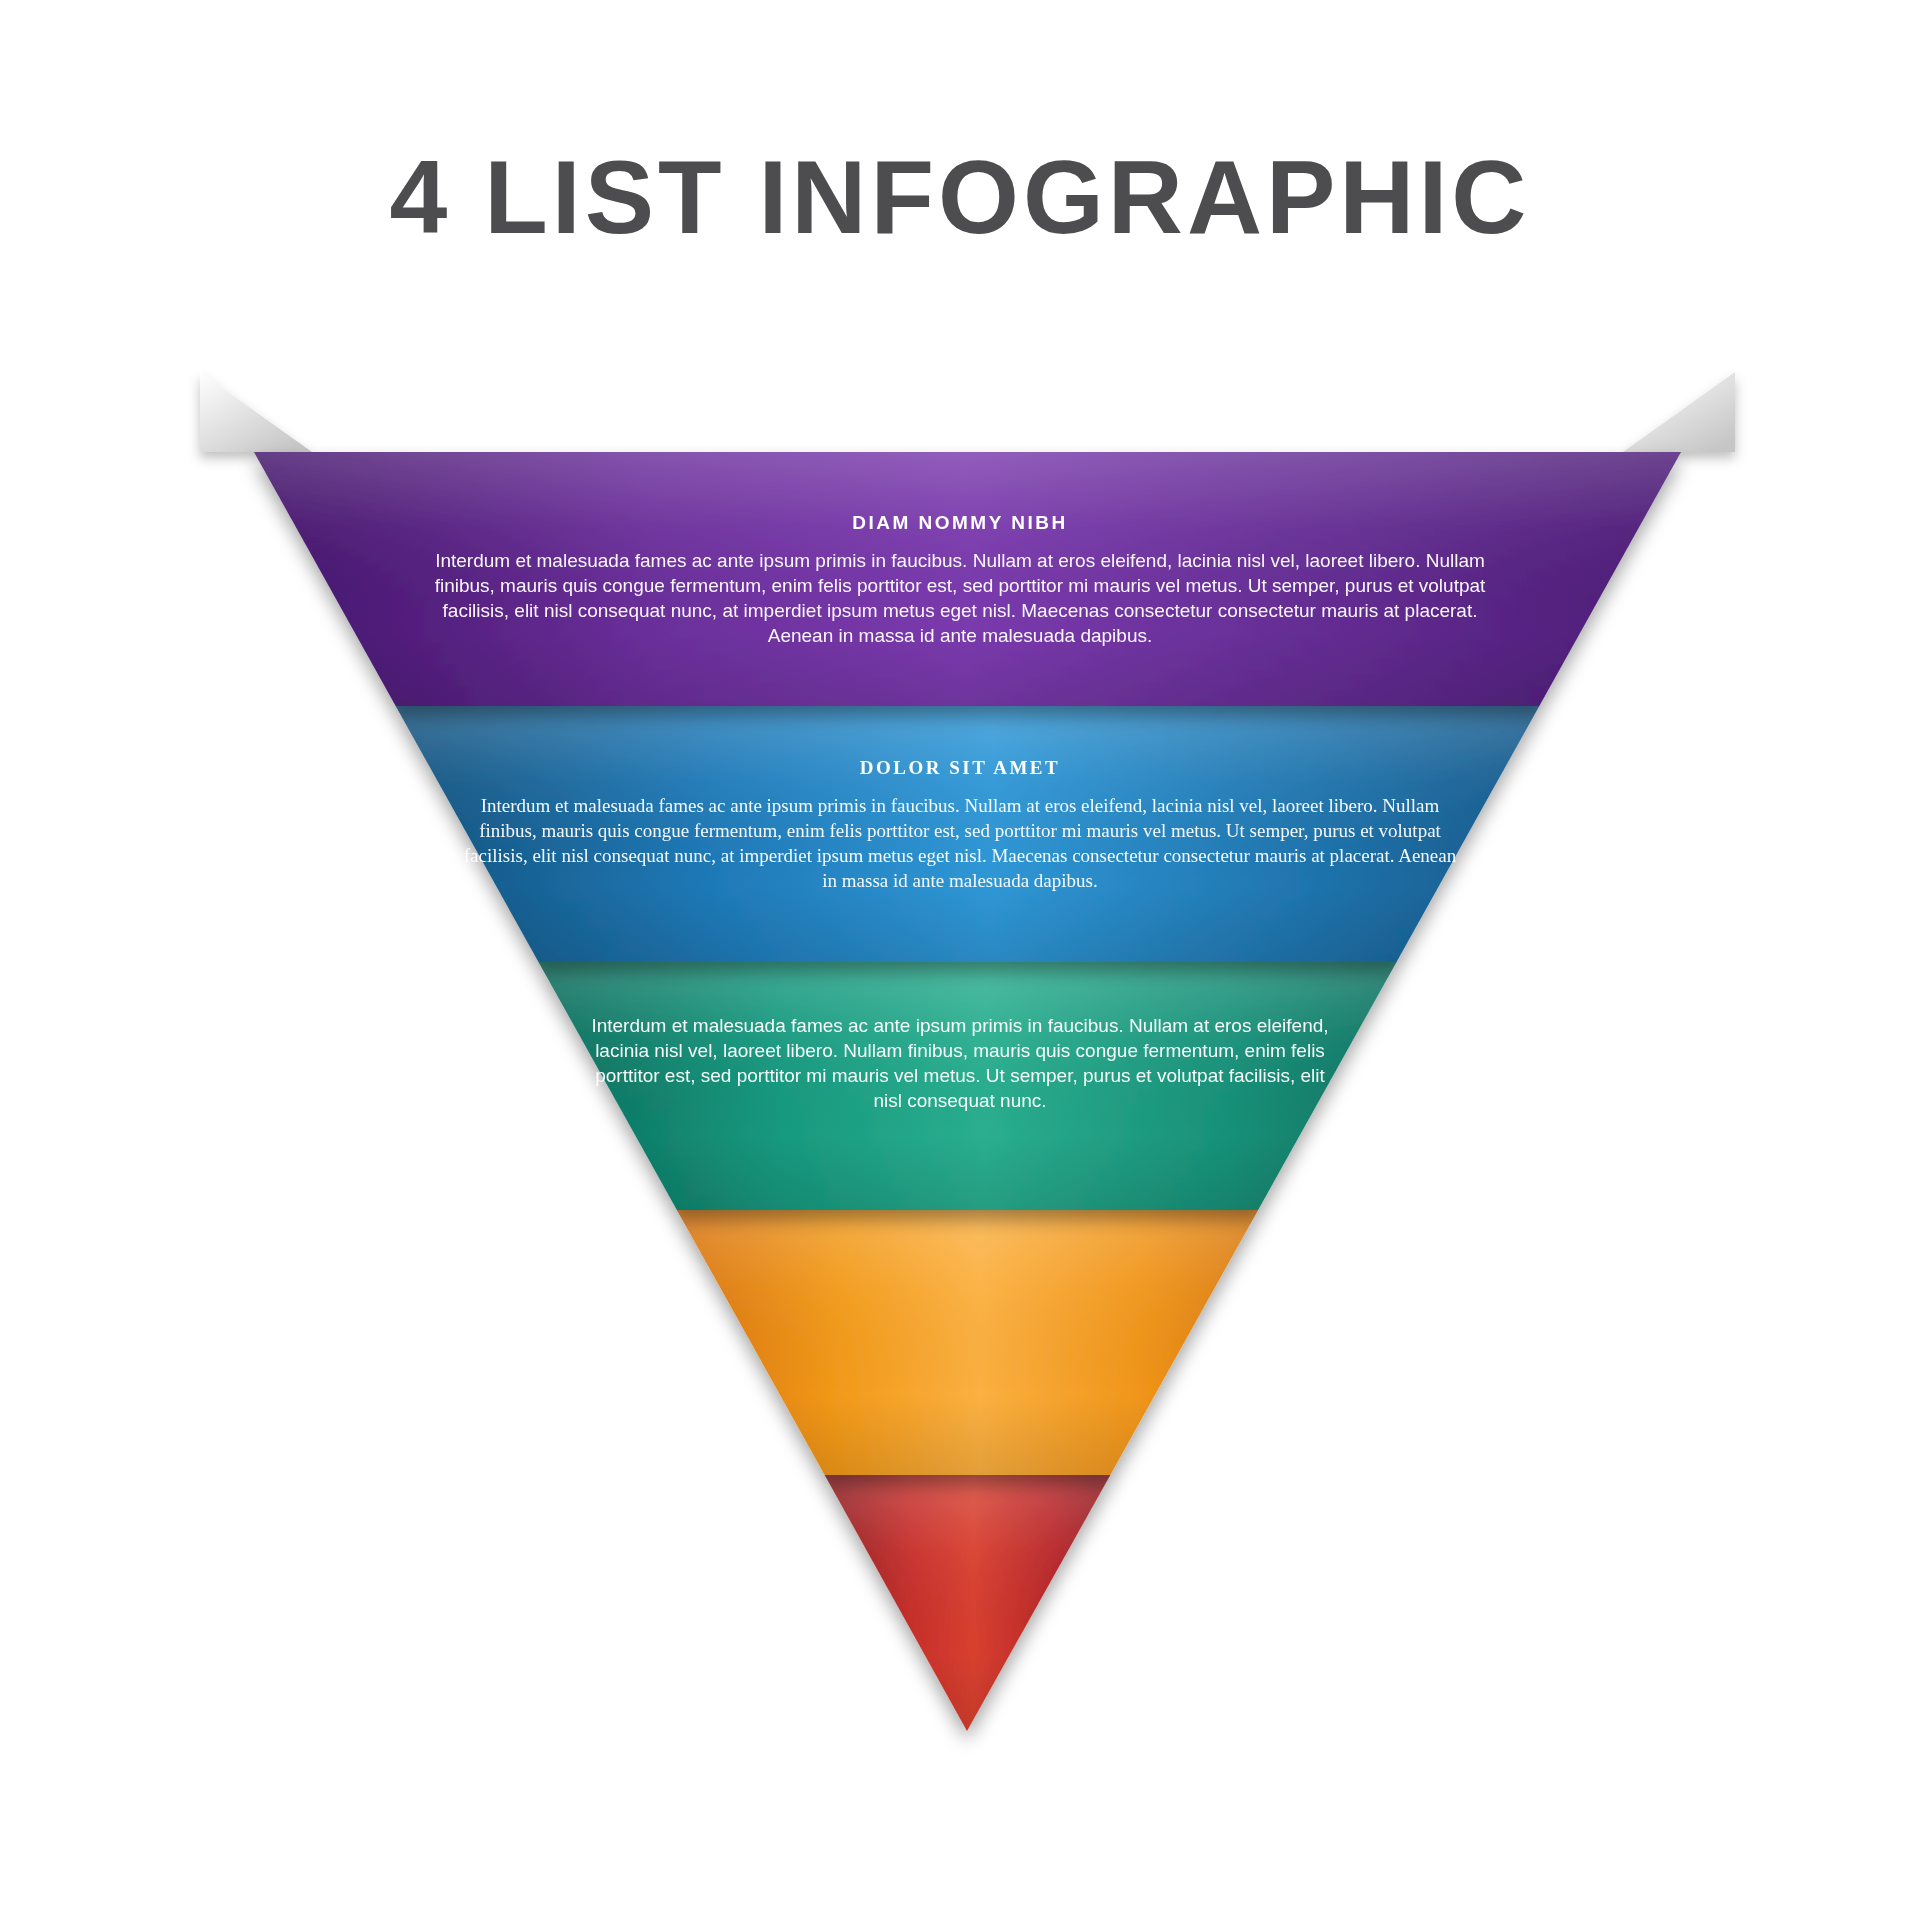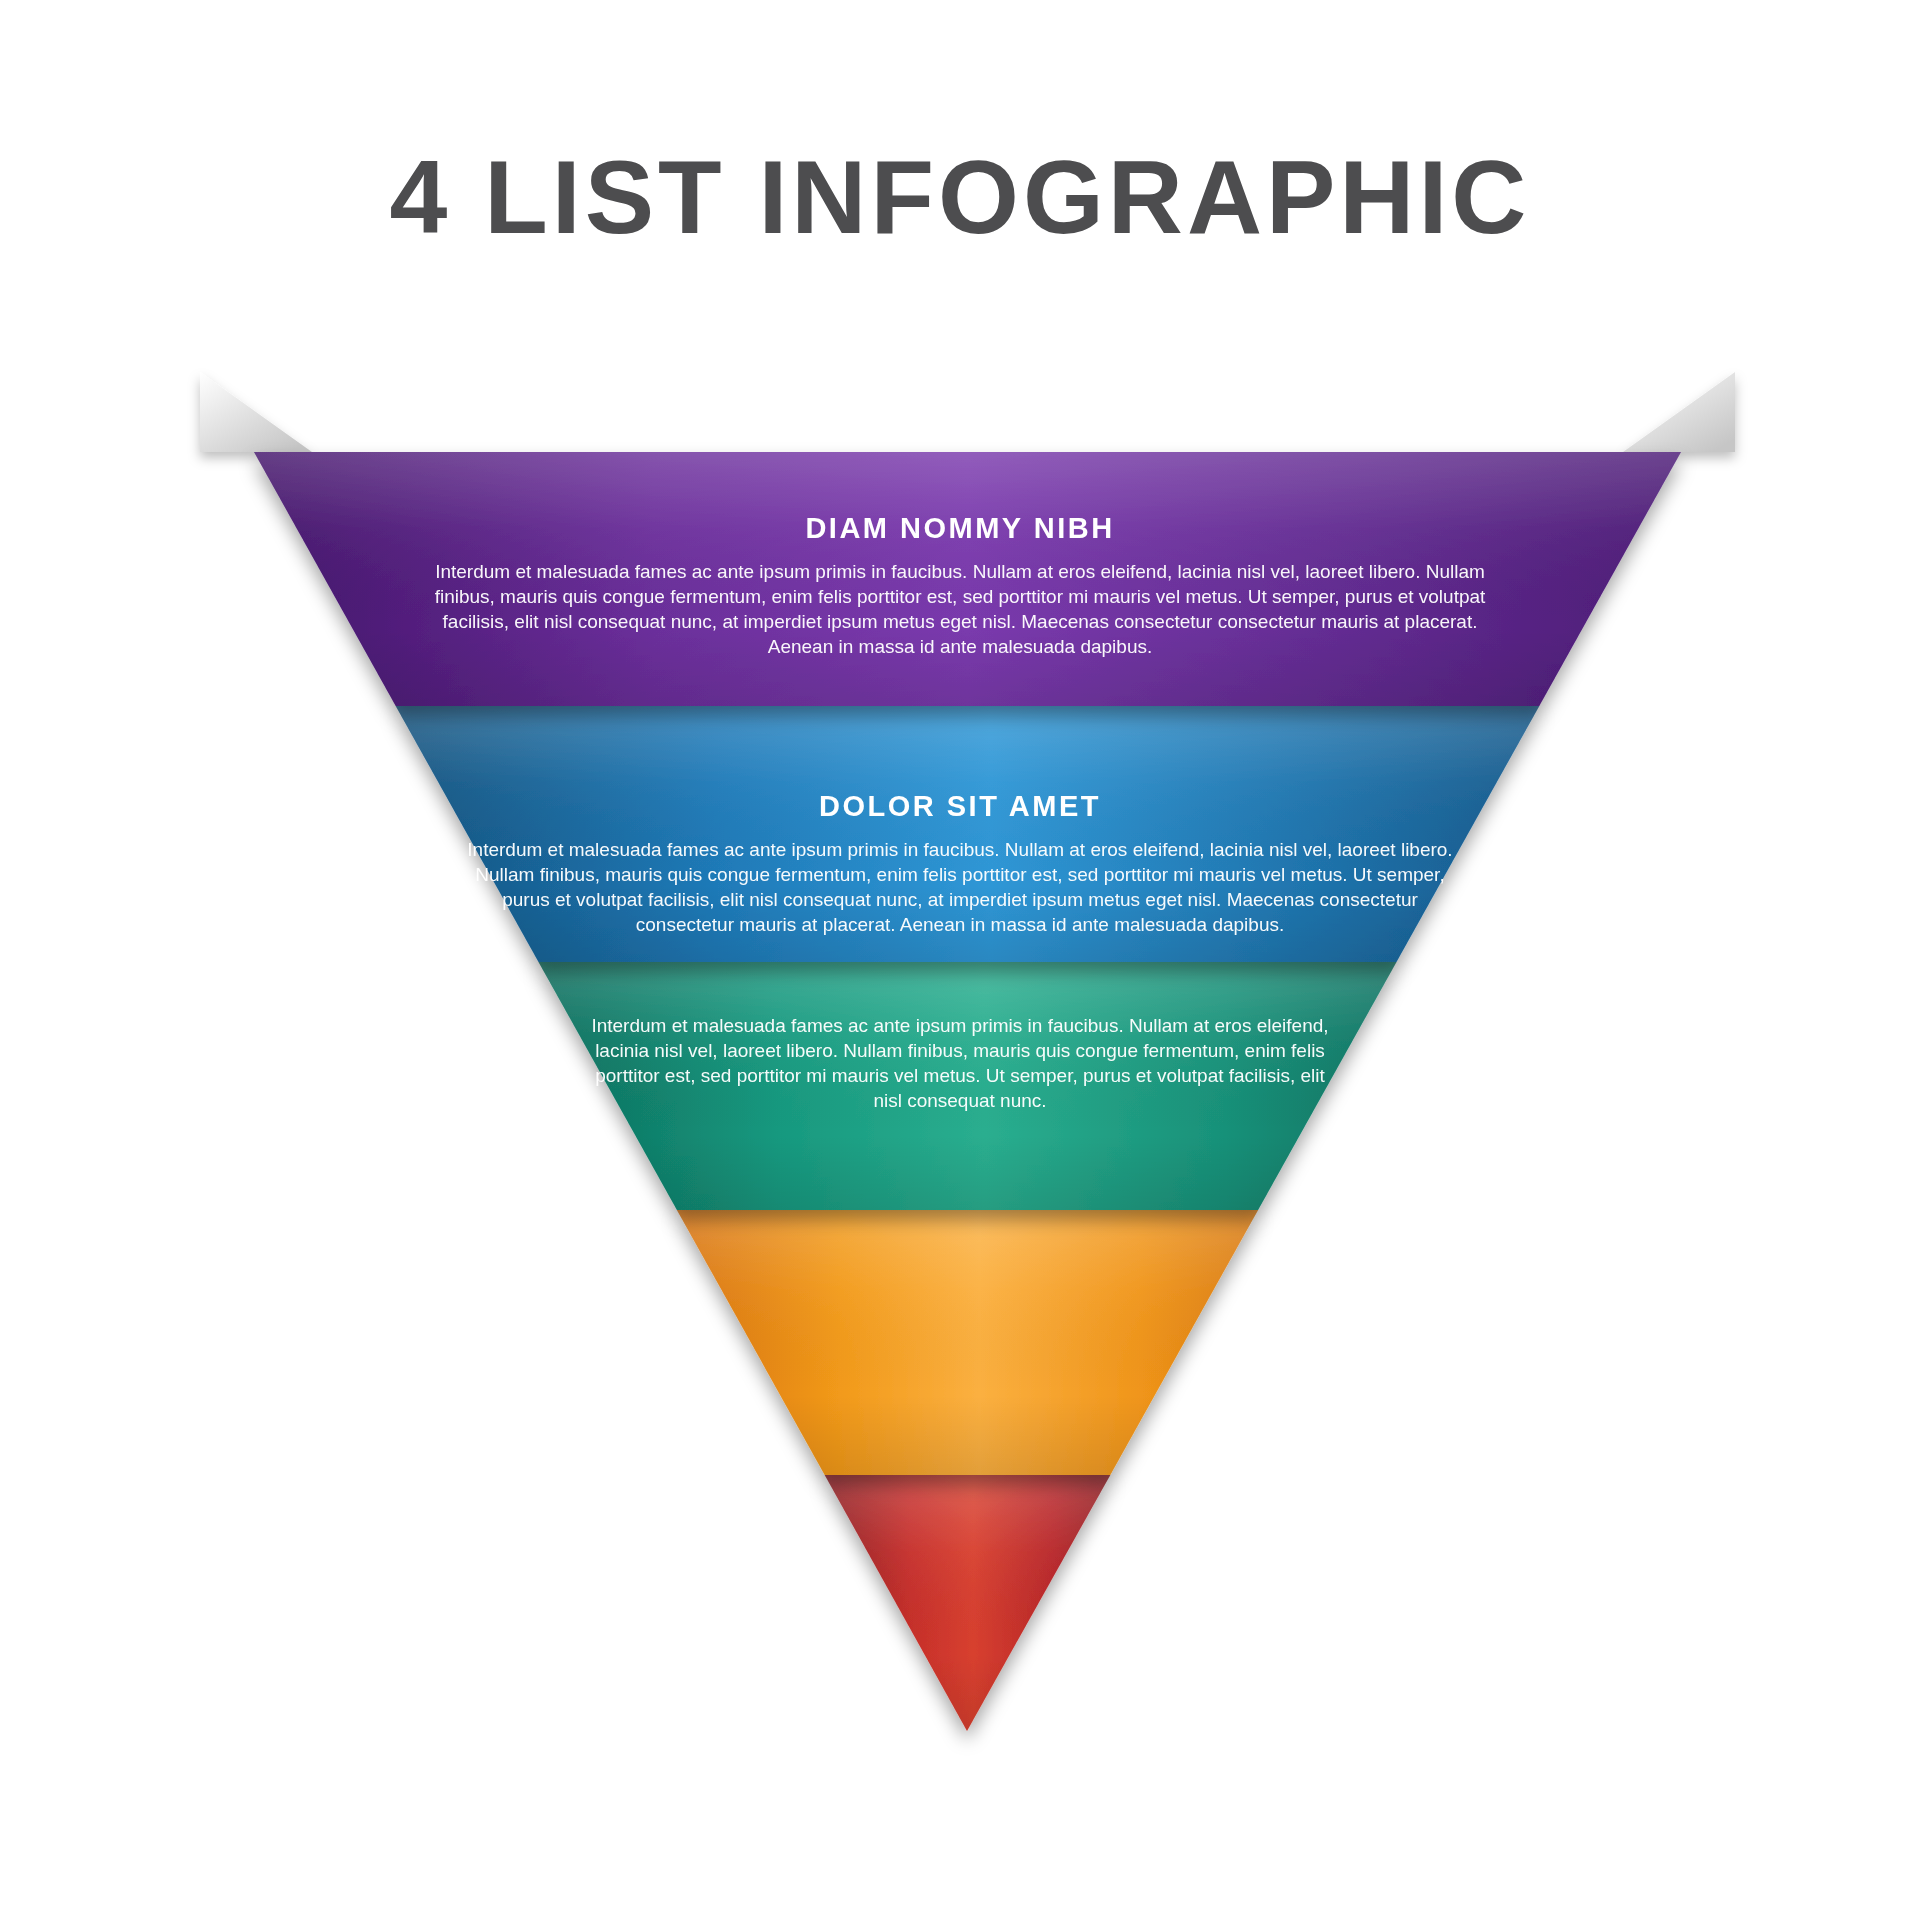--- a/index.html
+++ b/index.html
@@ -36,33 +36,33 @@
   .seg-text {
     position: absolute;
     left: 50%;
     transform: translateX(-50%);
     text-align: center;
     color: #ffffff;
     z-index: 5;
   }
   .seg-text h2 {
     margin: 0 0 14px 0;
-    font-size: 29px;
+    font-size: 19px;
     font-weight: bold;
     letter-spacing: 2.5px;
     text-transform: uppercase;
   }
   .seg-text p {
     margin: 0;
     font-size: 19px;
     line-height: 1.32;
     color: rgba(255,255,255,0.96);
   }
   .seg1-text { top: 512px; width: 1080px; }
-  .seg2-text { top: 790px; width: 1000px; }
+  .seg2-text { top: 757px; width: 1000px; font-family: Liberation Serif, serif; }
   .seg3-text { top: 1013px; width: 750px; }
   .seg4-text { top: 1270px; width: 390px; }
 </style>
 </head>
 <body>
 
 <div class="stage">
 
   <h1 class="page-title">4 LIST INFOGRAPHIC</h1>
 

